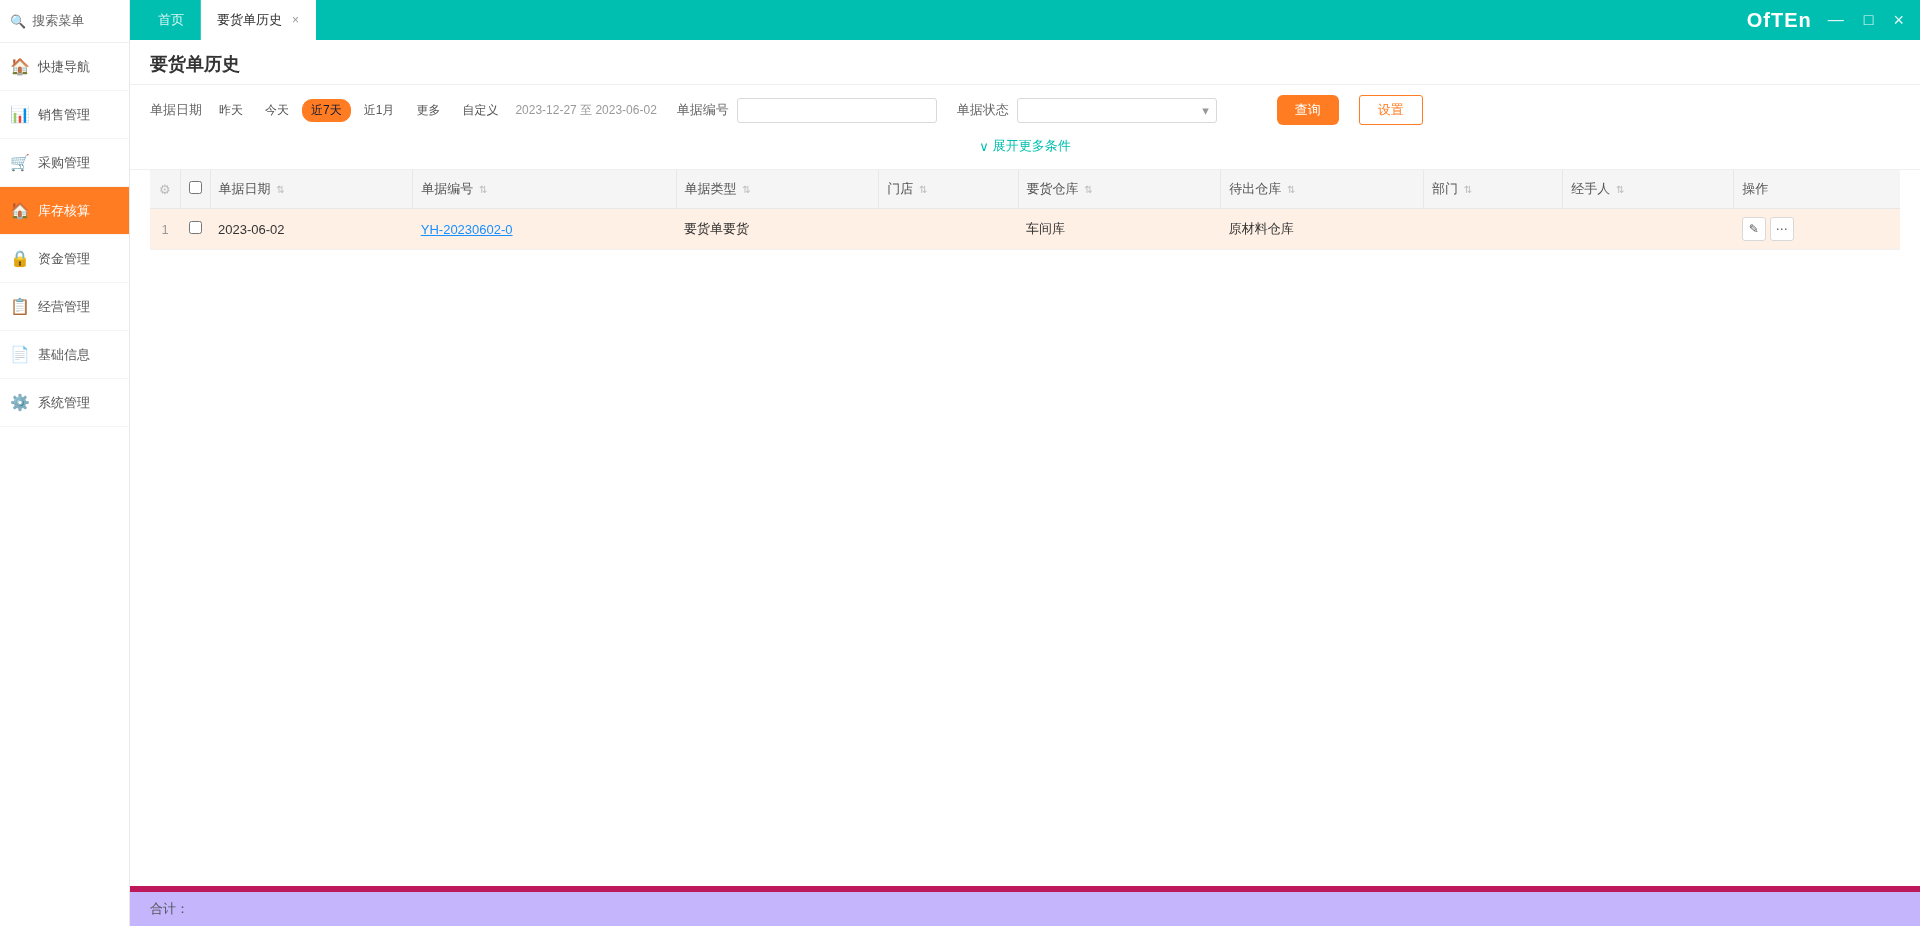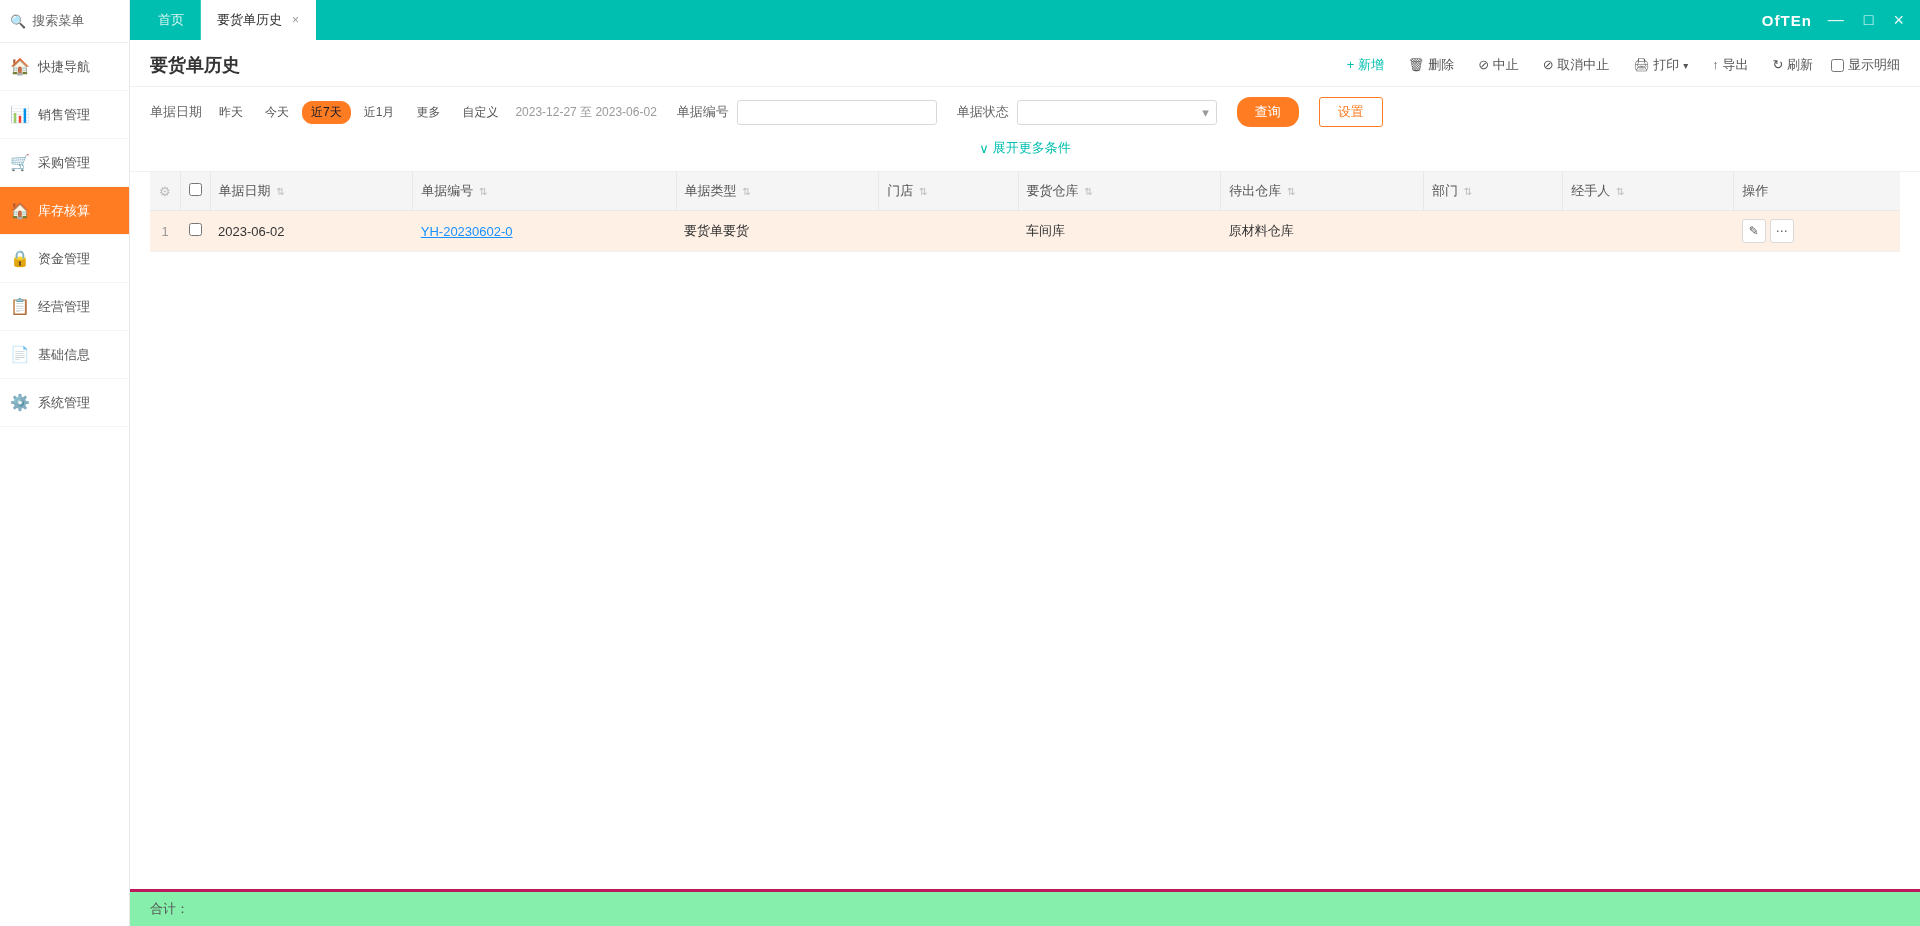--- a/index.html
+++ b/index.html
@@ -135,23 +135,24 @@
       padding: 4px 6px;
       border-radius: 3px;
     }
     .action-btn.new { color: #00bfb0; }
     .action-btn.delete { color: #555; }
     .btn-primary {
       background: #ff7c22;
       color: #fff;
       border: none;
       padding: 6px 18px;
-      border-radius: 13px;
-      cursor: pointer;
-      font-size: 13px;
+      border-radius: 6px;
+      cursor: pointer;
+      font-size: 13px;
+      margin-left: 40px;
     }
     .btn-secondary {
       background: #fff;
       color: #ff7c22;
       border: 1px solid #ff7c22;
       padding: 5px 18px;
       border-radius: 3px;
       cursor: pointer;
       font-size: 13px;
     }
@@ -297,22 +298,22 @@
       cursor: pointer;
       background: #fff;
       color: #555;
       font-size: 12px;
     }
     .settings-icon { color: #bbb; cursor: pointer; }
 
     
     .table-footer {
       padding: 8px 20px;
-      background: #86efac;
-      border-top: 3px solid #be185d;
+      background: #c4b5fd;
+      border-top: 6px solid #be185d;
       flex-shrink: 0;
       font-size: 13px;
       color: #555;
     }
 
     
     .pagination-bar {
       padding: 8px 20px;
       display: flex;
       align-items: center;
@@ -402,47 +403,31 @@
 
   <div class="topbar">
     <div class="tab-item">
       <span>首页</span>
     </div>
     <div class="tab-item active">
       <span>要货单历史</span>
       <span class="tab-close">×</span>
     </div>
     <div class="topbar-right">
-      <span style="font-size:15px;font-weight:bold;color:#fff;letter-spacing:1px;">OfTEn</span>
+      <span style="font-size:20px;font-weight:bold;color:#fff;letter-spacing:1px;">OfTEn</span>
       <span style="font-size:16px;padding:0 4px;">—</span>
       <span style="font-size:16px;padding:0 4px;">□</span>
       <span style="font-size:18px;padding:0 4px;">×</span>
     </div>
   </div>
 
   <div class="page-area">
 
     <div class="page-header">
       <h1 class="page-title">要货单历史</h1>
-      <div class="header-actions">
-        <div class="action-btn new">+ 新增</div>
-        <div class="action-btn delete">🗑 删除</div>
-        <div class="action-btn">⊘ 中止</div>
-        <div class="action-btn">⊘ 取消中止</div>
-        <div class="action-btn">
-          <span>🖨 打印</span>
-          <span style="font-size:10px;">▾</span>
-        </div>
-        <div class="action-btn">↑ 导出</div>
-        <div class="action-btn">↻ 刷新</div>
-        <div class="display-detail-btn">
-          <input type="checkbox" style="">
-          <span>显示明细</span>
-        </div>
-      </div>
     </div>
 
     <div class="filter-area">
       <div class="filter-row">
 
         <div class="filter-group">
           <span class="filter-label">单据日期</span>
           <div class="date-btns">
             <span class="date-btn">昨天</span>
             <span class="date-btn">今天</span>

